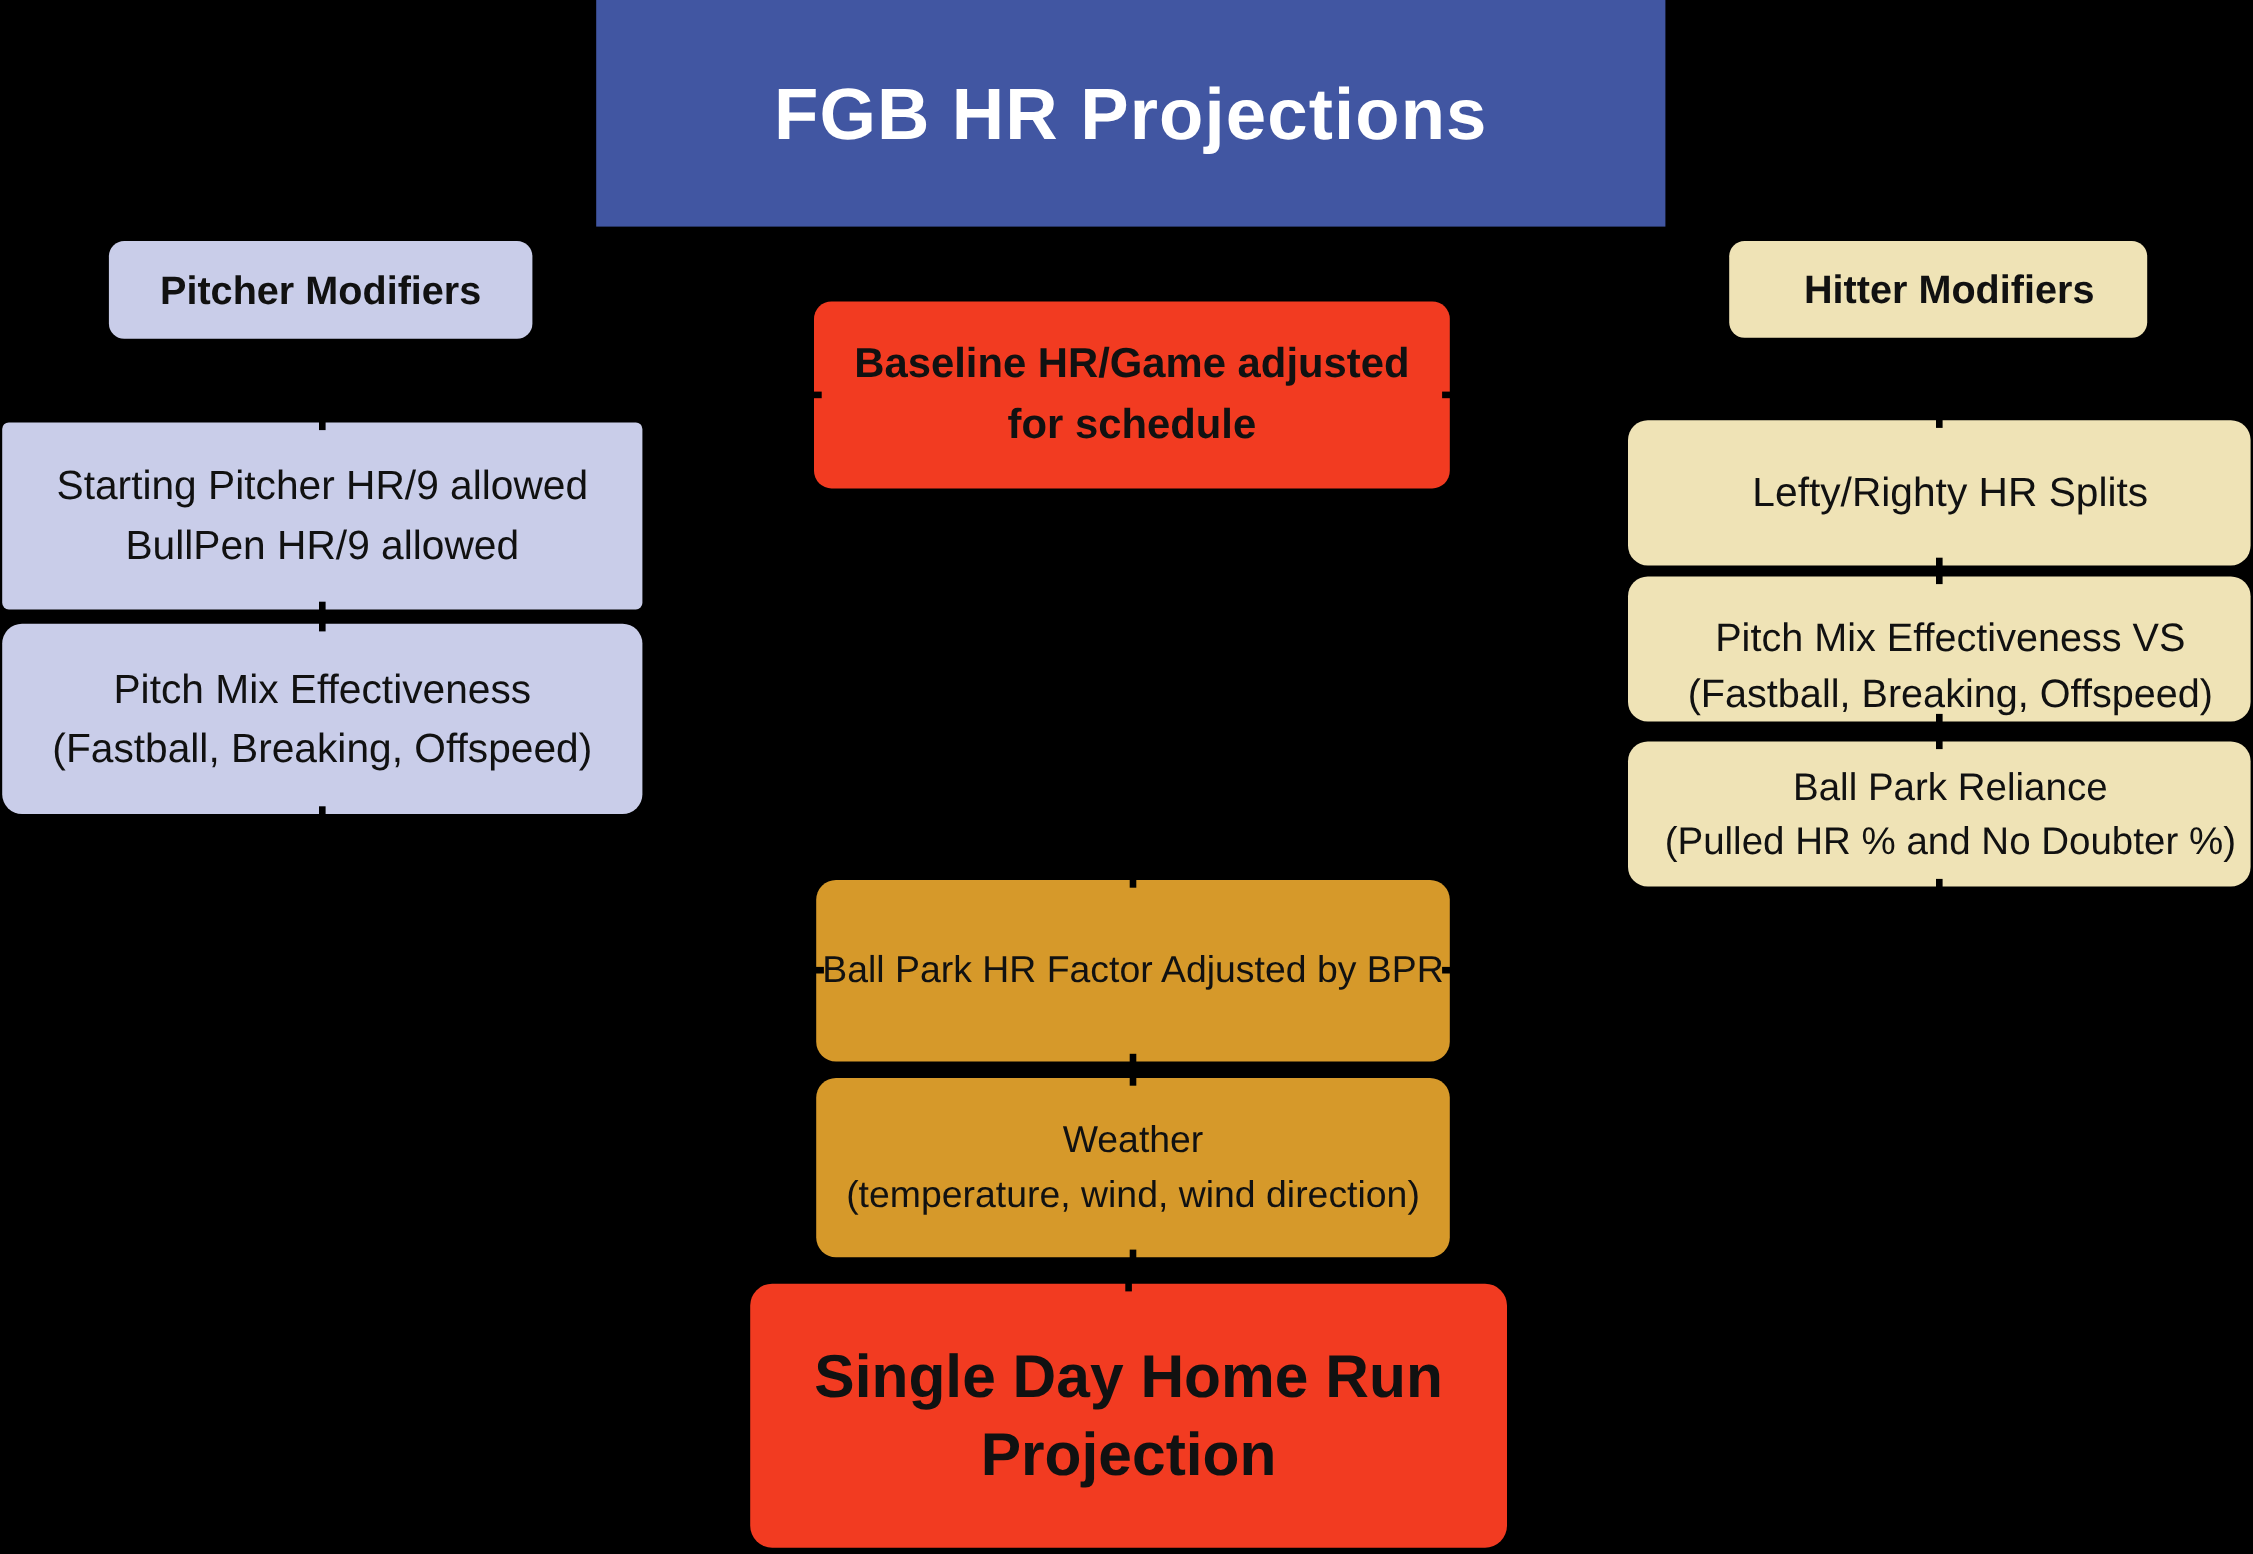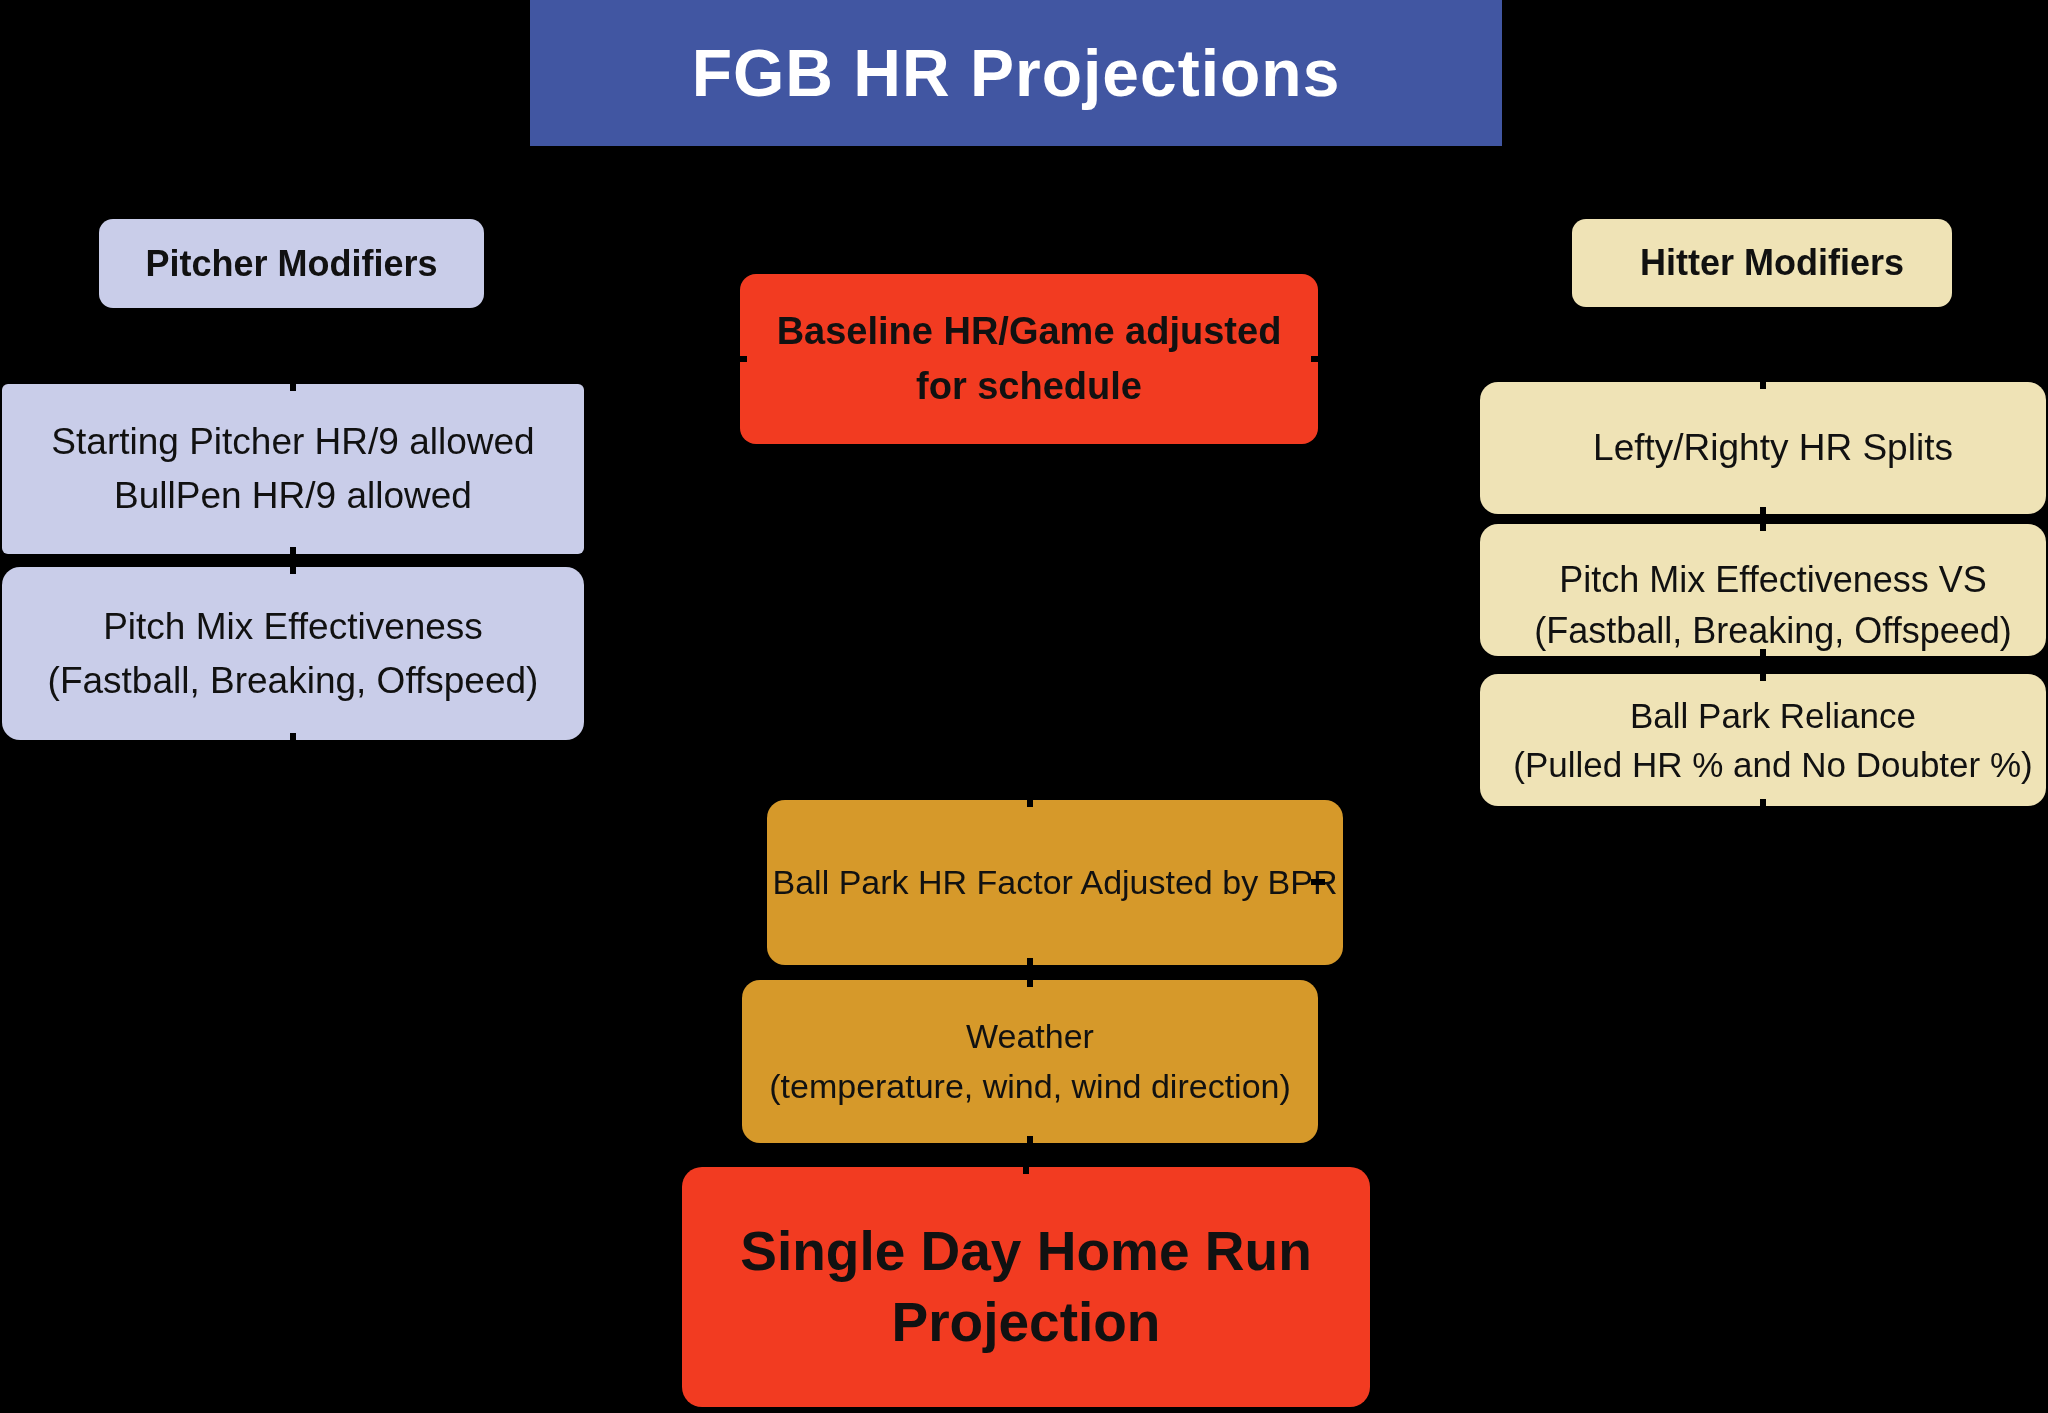--- a/index.html
+++ b/index.html
@@ -11,36 +11,36 @@
     --process-orange:#D6992A;
     --result-red:#F23B21;
     --box-text:#111111;
   }
   html,body{margin:0;padding:0;background:var(--background);}
   body{font-family:"Liberation Sans", sans-serif;}
   #canvas{position:relative;width:2048px;height:1413px;background:var(--background);overflow:hidden;}
   .node{position:absolute;display:flex;align-items:center;justify-content:center;
         text-align:center;color:var(--box-text);box-sizing:border-box;}
   .node .txt{white-space:pre-line;width:100%;}
-  .header-banner{left:530px;top:0;width:972px;height:146px;background:var(--header-blue);}
+  .header-banner{left:542px;top:0;width:972px;height:206px;background:var(--header-blue);}
   .header-banner .txt{color:var(--title-text);font-size:66px;font-weight:700;letter-spacing:1px;}
   .col-header{font-size:36px;font-weight:700;border-radius:14px;}
   .pitcher-bg{background:var(--pitcher-lavender);}
   .hitter-bg{background:var(--hitter-cream);padding-left:20px;}
   .orange-bg{background:var(--process-orange);}
   .red-bg{background:var(--result-red);}
   .pitcher-header{left:99px;top:219px;width:385px;height:89px;}
   .sp-box{left:2px;top:384px;width:582px;height:170px;border-radius:6px;font-size:37px;line-height:1.45;}
   .pmx-box{left:2px;top:567px;width:582px;height:173px;border-radius:18px;font-size:37px;line-height:1.45;}
   .baseline-box{left:740px;top:274px;width:578px;height:170px;border-radius:16px;font-size:38px;font-weight:700;line-height:1.45;}
   .hitter-header{left:1572px;top:219px;width:380px;height:88px;}
   .lr-box{left:1480px;top:382px;width:566px;height:132px;border-radius:18px;font-size:37px;}
   .pmvs-box{left:1480px;top:524px;width:566px;height:132px;border-radius:18px;font-size:36px;line-height:1.4;align-items:flex-end;}
   .bpr-box{left:1480px;top:674px;width:566px;height:132px;border-radius:18px;font-size:35px;line-height:1.4;}
-  .o1-box{left:767px;top:800px;width:576px;height:165px;border-radius:18px;font-size:34px;}
+  .o1-box{left:742px;top:800px;width:576px;height:165px;border-radius:18px;font-size:34px;}
   .o2-box{left:742px;top:980px;width:576px;height:163px;border-radius:18px;font-size:34px;line-height:1.45;}
   .final-box{left:682px;top:1167px;width:688px;height:240px;border-radius:20px;font-size:55px;font-weight:700;line-height:1.3;}
   .tick{position:absolute;background:var(--background);}
   .tick.v{width:6px;height:14px;}
   .tick.h{width:14px;height:6px;}
 </style>
 </head>
 <body>
 
 <div id="canvas">

